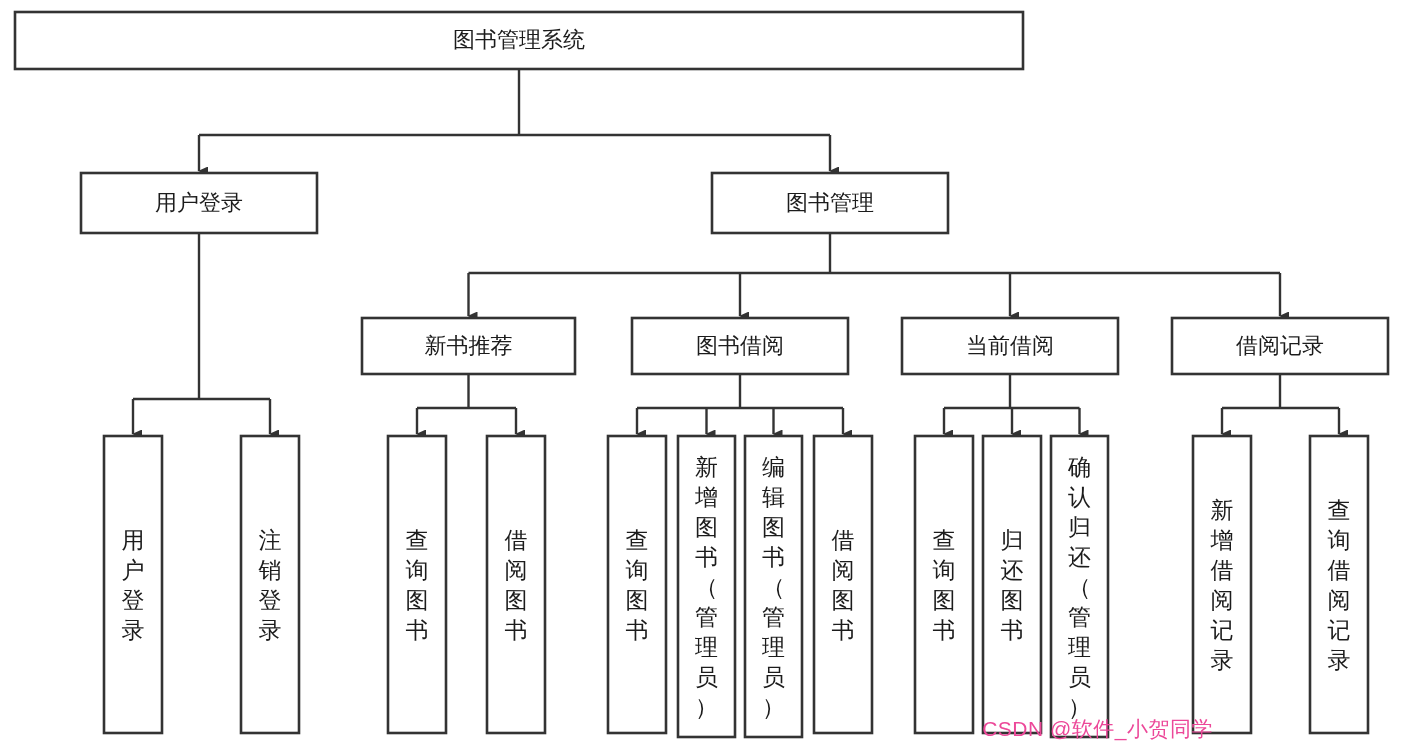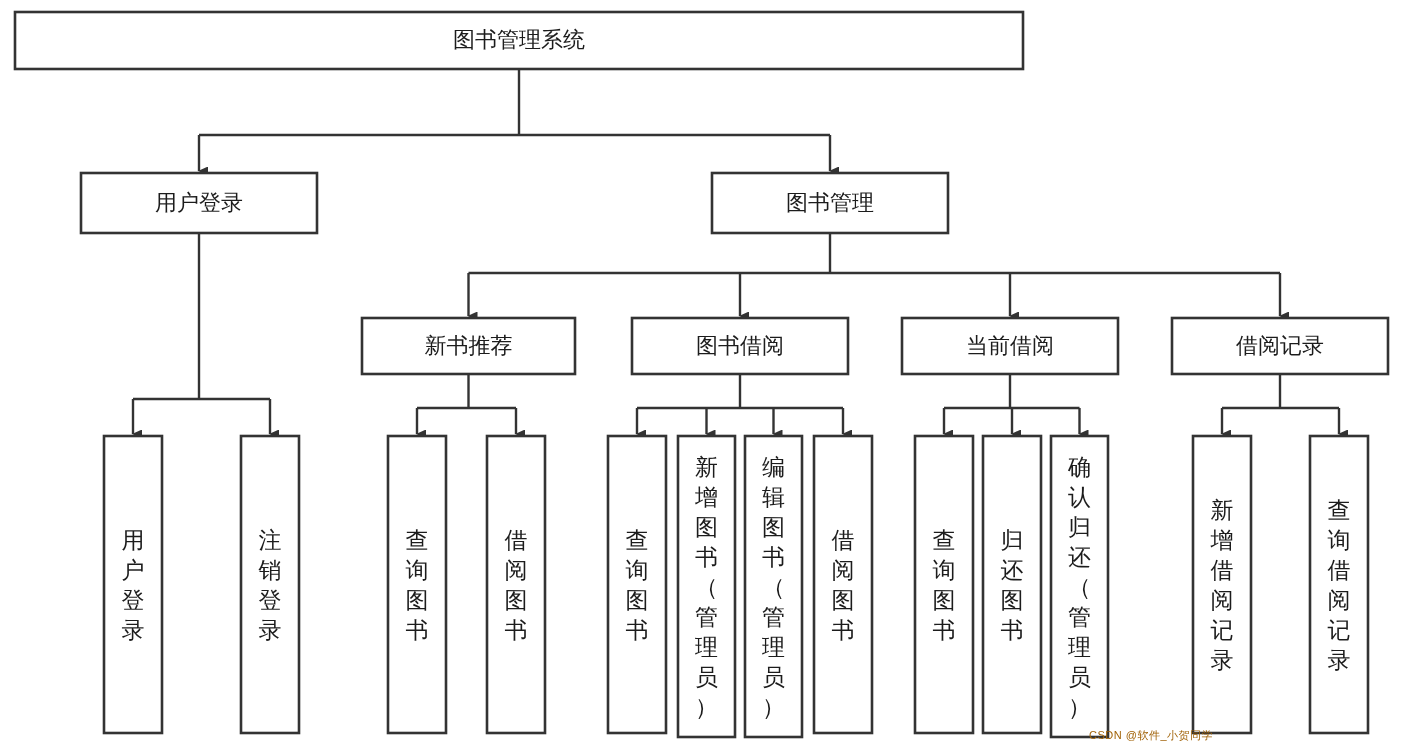--- a/index.html
+++ b/index.html
@@ -48,22 +48,22 @@
     font-family: "Liberation Sans", "DejaVu Sans", sans-serif;
     font-size: 23px;
     fill: #1c1c1c;
     text-anchor: middle;
   }
   .watermark-text {
     position: absolute;
     right: 8px;
     bottom: 4px;
     font-family: "Liberation Sans", "DejaVu Sans", sans-serif;
-    font-size: 11px;
-    color: #a16207;
+    font-size: 21px;
+    color: #ec4899;
     letter-spacing: 0.5px;
     white-space: nowrap;
     user-select: none;
   }
 </style>
 </head>
 <body>
 
 <div id="diagram-root">
 

